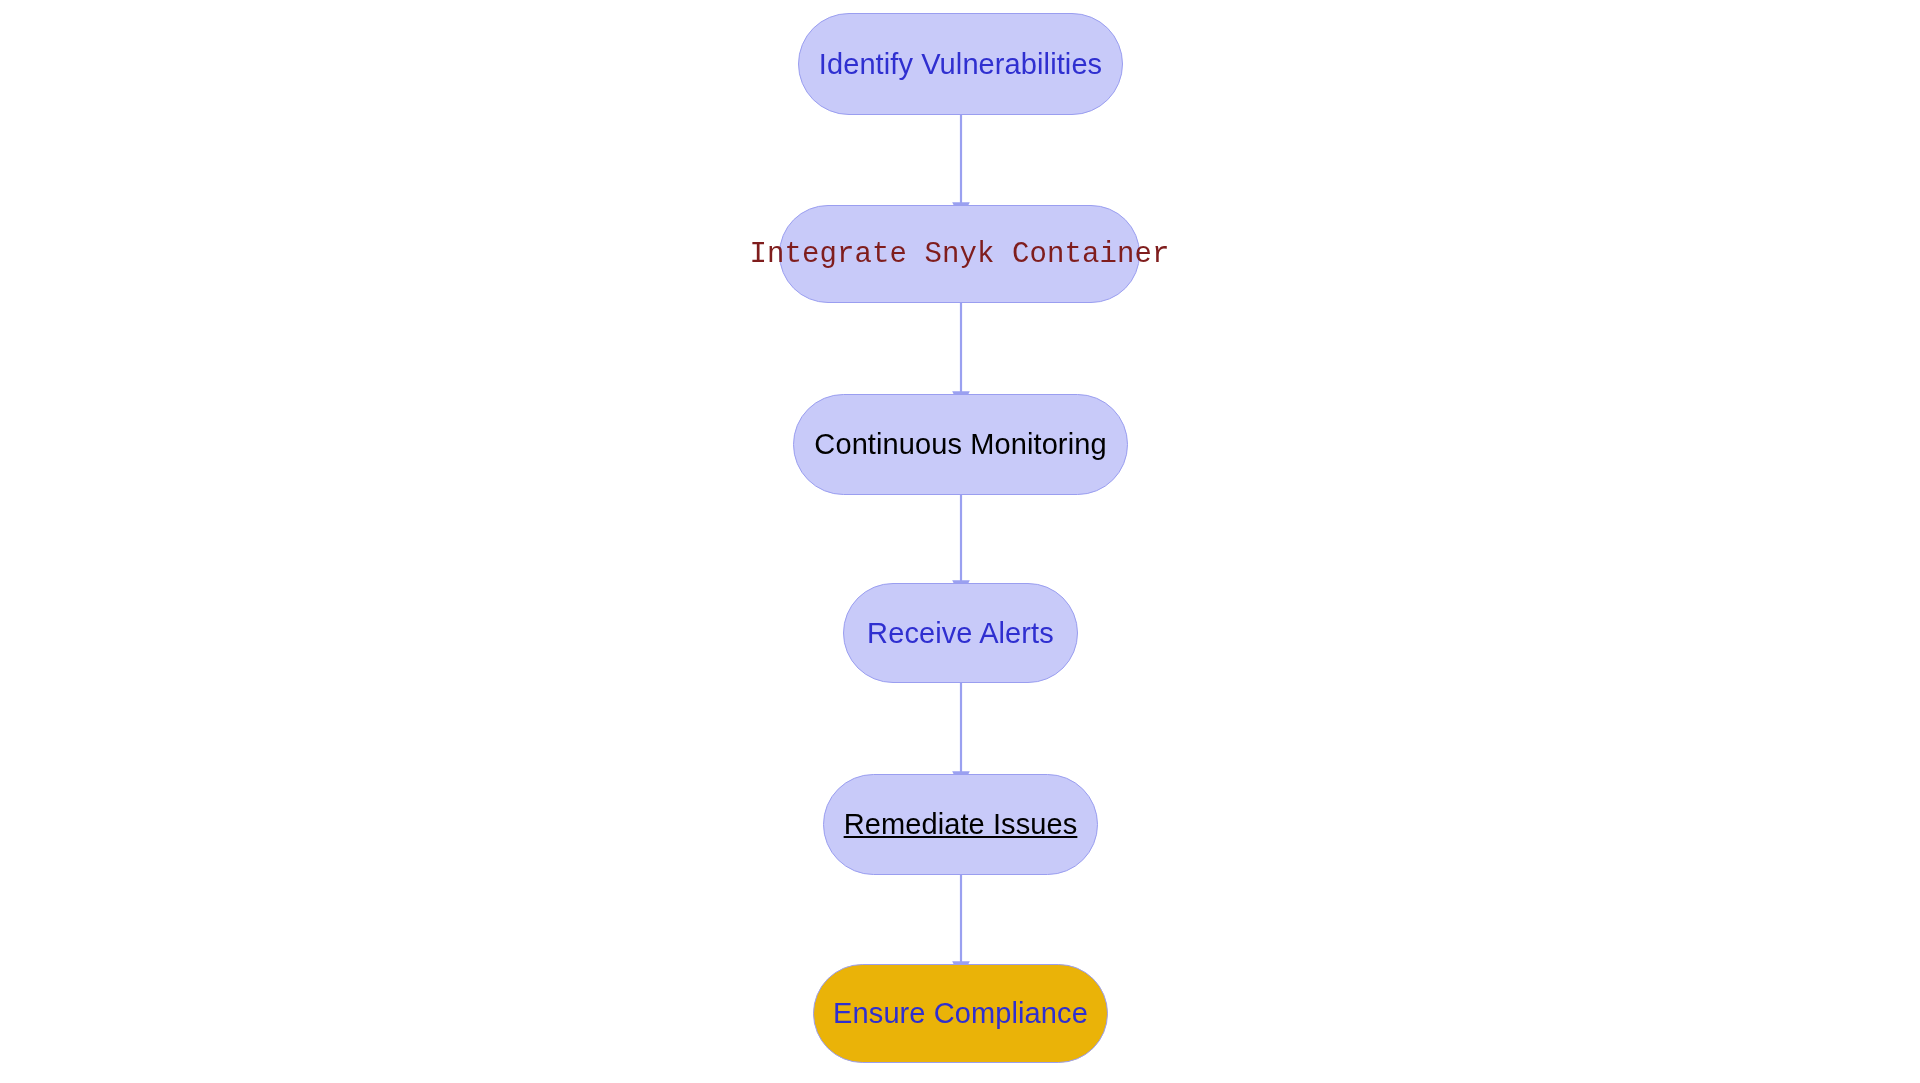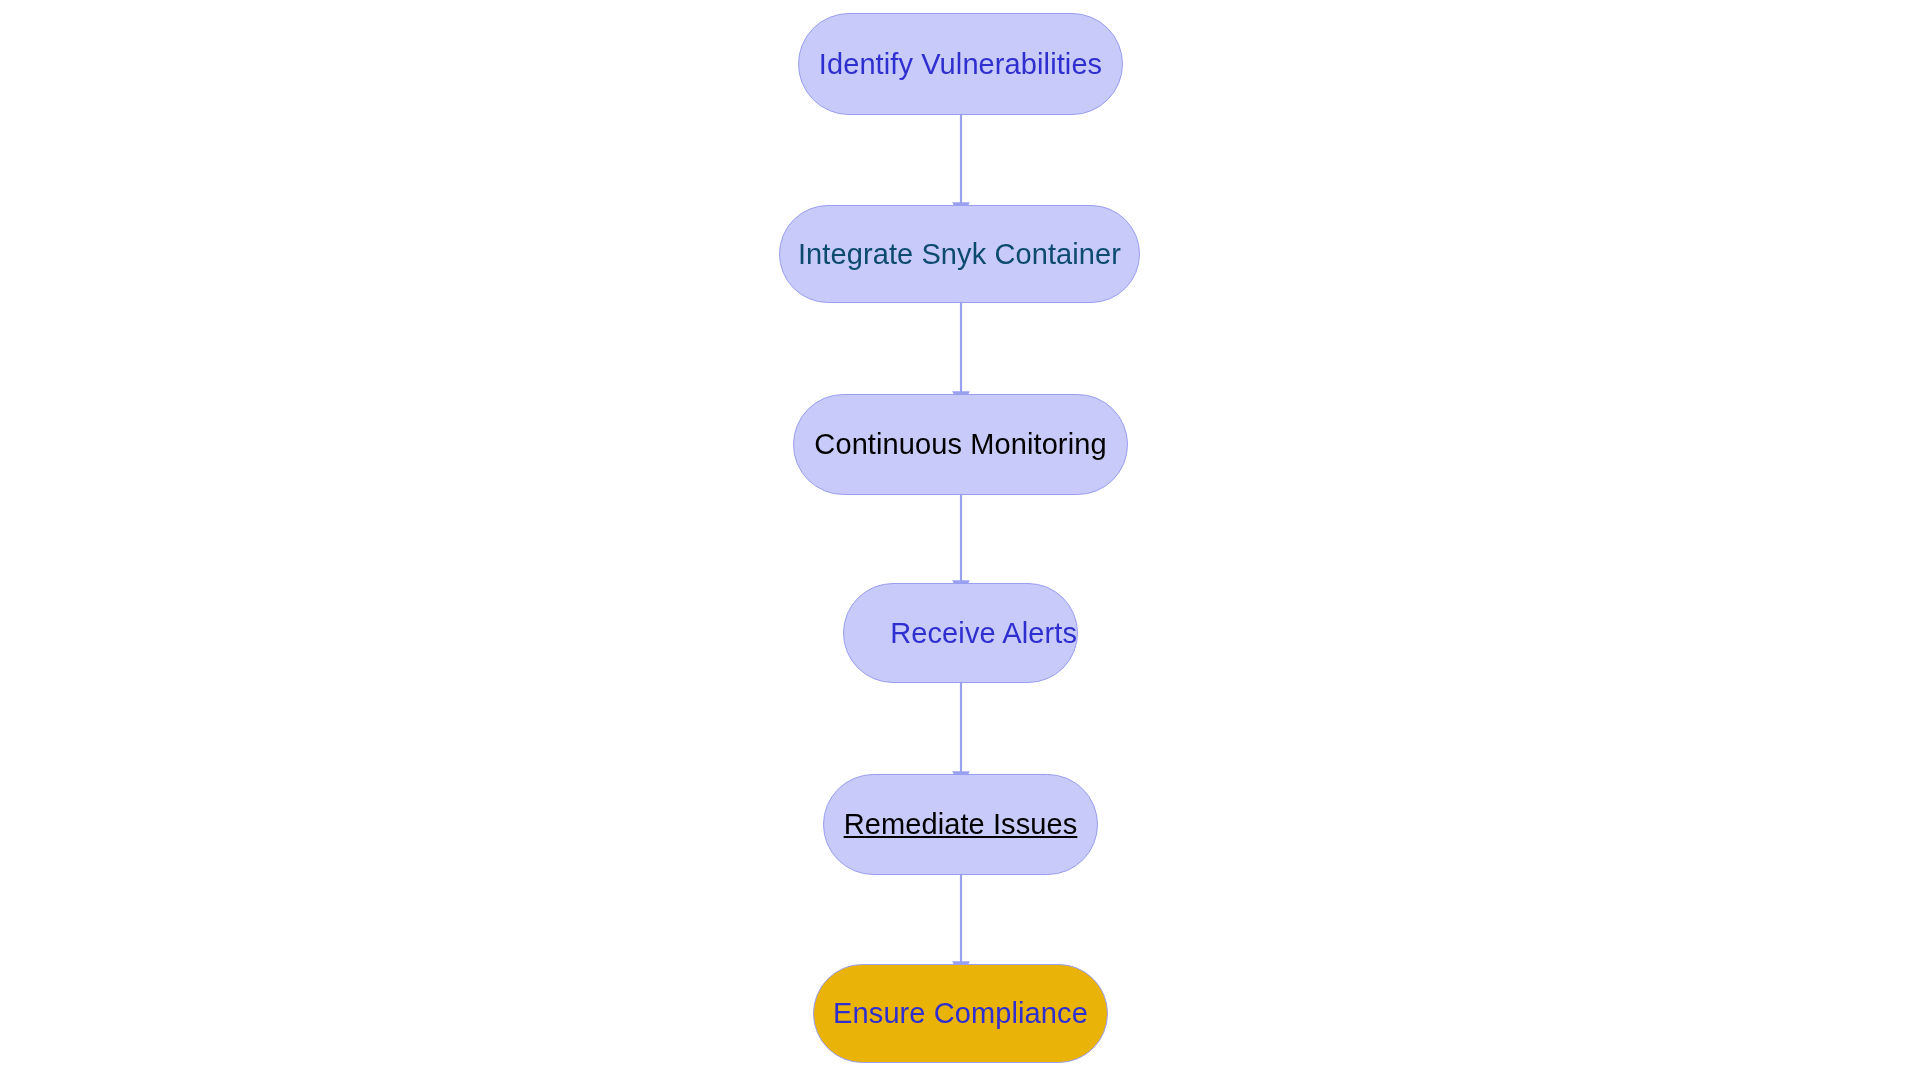--- a/index.html
+++ b/index.html
@@ -83,26 +83,26 @@
         <line x1="961" y1="683" x2="961" y2="774" stroke="#9aa0f0" stroke-width="2.2" marker-end="url(#arrowhead)"></line>
         <line x1="961" y1="875" x2="961" y2="964" stroke="#9aa0f0" stroke-width="2.2" marker-end="url(#arrowhead)"></line>
       </g>
   </svg>
 
   <div id="node-layer">
       <div class="flow-node" style="left: 798px; top: 13px; width: 325px; height: 102px; background: rgb(200, 202, 249); border-color: rgb(154, 158, 240);">
         <span class="flow-node-label" style="color: rgb(47, 47, 208);">Identify Vulnerabilities</span>
       </div>
       <div class="flow-node" style="left: 779px; top: 205px; width: 361px; height: 98px; background: rgb(200, 202, 249); border-color: rgb(154, 158, 240);">
-        <span class="flow-node-label" style="color: #0c4a6e;">Integrate Snyk Container</span>
+        <span class="flow-node-label" style="color: #7f1d1d; font-family: Liberation Mono, monospace;">Integrate Snyk Container</span>
       </div>
       <div class="flow-node" style="left: 793px; top: 394px; width: 335px; height: 101px; background: rgb(200, 202, 249); border-color: rgb(154, 158, 240);">
         <span class="flow-node-label" style="color: #000000;">Continuous Monitoring</span>
       </div>
-      <div class="flow-node" style="left: 843px; top: 583px; width: 235px; height: 100px; background: rgb(200, 202, 249); border-color: rgb(154, 158, 240); justify-content: flex-end;">
+      <div class="flow-node" style="left: 843px; top: 583px; width: 235px; height: 100px; background: rgb(200, 202, 249); border-color: rgb(154, 158, 240);">
         <span class="flow-node-label" style="color: rgb(47, 47, 208);">Receive Alerts</span>
       </div>
       <div class="flow-node" style="left: 823px; top: 774px; width: 275px; height: 101px; background: rgb(200, 202, 249); border-color: rgb(154, 158, 240);">
         <span class="flow-node-label" style="color: #000000; text-decoration: underline;">Remediate Issues</span>
       </div>
       <div class="flow-node" style="left: 813px; top: 964px; width: 295px; height: 99px; background: #eab308; border-color: rgb(154, 158, 240);">
         <span class="flow-node-label" style="color: rgb(47, 47, 208);">Ensure Compliance</span>
       </div>
     </div>
 

